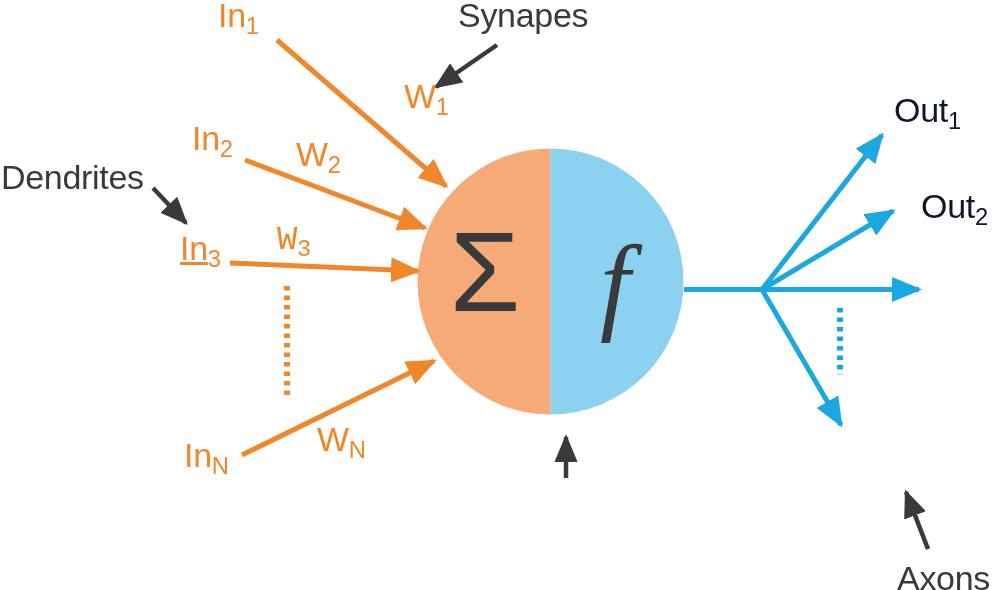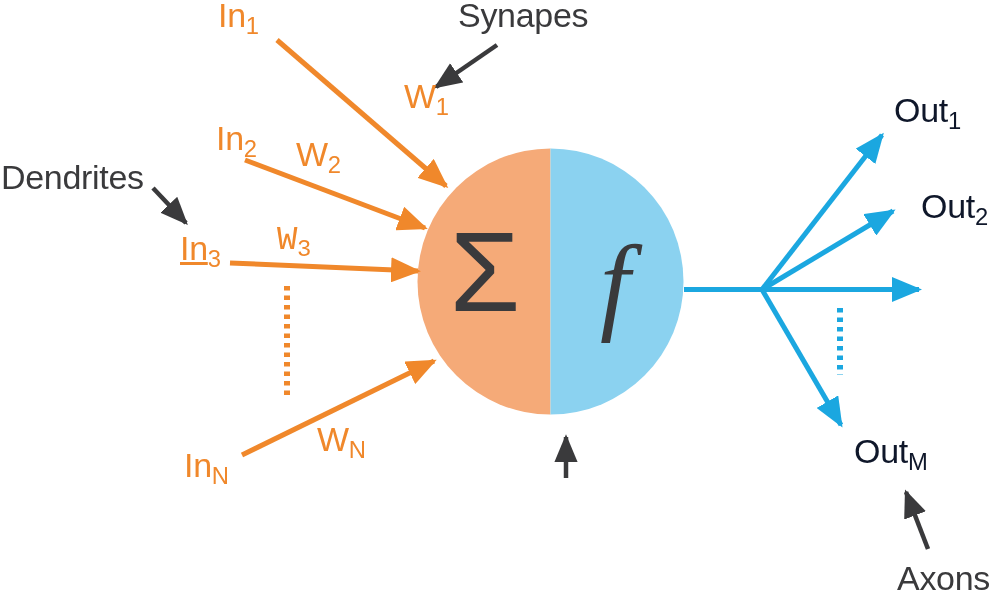--- a/index.html
+++ b/index.html
@@ -82,30 +82,29 @@
     <line x1="497" y1="45" x2="436" y2="87" stroke="#3A3A3C" stroke-width="4.5" marker-end="url(#arrow-dark)"></line>
     <line x1="153" y1="188" x2="186" y2="223" stroke="#3A3A3C" stroke-width="4.5" marker-end="url(#arrow-dark)"></line>
     <line x1="566" y1="478" x2="566" y2="437" stroke="#3A3A3C" stroke-width="4.5" marker-end="url(#arrow-dark)"></line>
     <line x1="928" y1="549" x2="906" y2="492" stroke="#3A3A3C" stroke-width="4.5" marker-end="url(#arrow-dark)"></line>
   </svg>
 
   <div class="glyph sigma" style="left:485px;top:272px;">Σ</div>
   <div class="glyph func" style="left:615px;top:284px;">f</div>
 
   <div class="lbl orange" style="left:218px;top:-2px;"><span>In</span><span class="sub">1</span></div>
-  <div class="lbl orange" style="left:192px;top:121px;margin-left:24px;"><span>In</span><span class="sub">2</span></div>
+  <div class="lbl orange" style="left:192px;top:121px;"><span>In</span><span class="sub">2</span></div>
   <div class="lbl orange" style="left:180px;top:231px;text-decoration:underline;"><span>In</span><span class="sub">3</span></div>
-  <div class="lbl orange" style="left:184px;top:448px;"><span>In</span><span class="sub">N</span></div>
+  <div class="lbl orange" style="left:184px;top:438px;"><span>In</span><span class="sub">N</span></div>
 
   <div class="lbl orange" style="left:376px;top:79px;margin-left:28px;"><span>W</span><span class="sub">1</span></div>
   <div class="lbl orange" style="left:296px;top:137px;"><span>W</span><span class="sub">2</span></div>
   <div class="lbl orange" style="left:277px;top:223px;font-family:Liberation Mono, monospace;"><span>W</span><span class="sub">3</span></div>
   <div class="lbl orange" style="left:317px;top:422px;"><span>W</span><span class="sub">N</span></div>
 
   <div class="lbl blue" style="left:894px;top:93px;"><span>Out</span><span class="sub">1</span></div>
   <div class="lbl blue" style="left:921px;top:189px;"><span>Out</span><span class="sub">2</span></div>
-  <div class="lbl blue" style="left:854px;top:434px;"><span>Out</span><span class="sub">M</span></div>
 
   <div class="lbl dark" style="left:458px;top:-2px;">Synapes</div>
   <div class="lbl dark" style="left:1px;top:160px;">Dendrites</div>
   <div class="lbl dark" style="left:897px;top:561px;">Axons</div>
 
 </div>
 
 </body></html>

